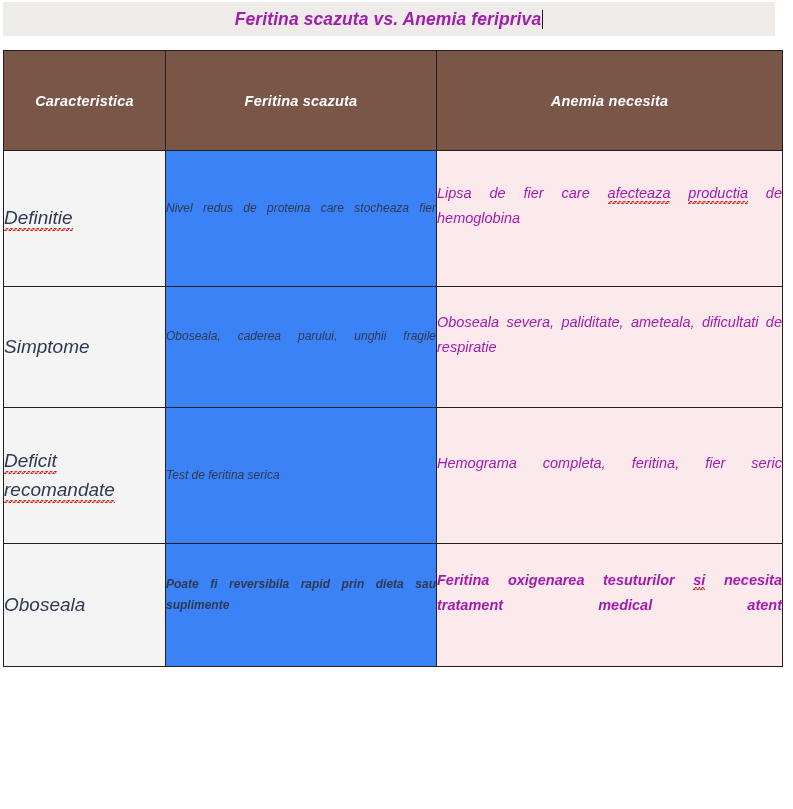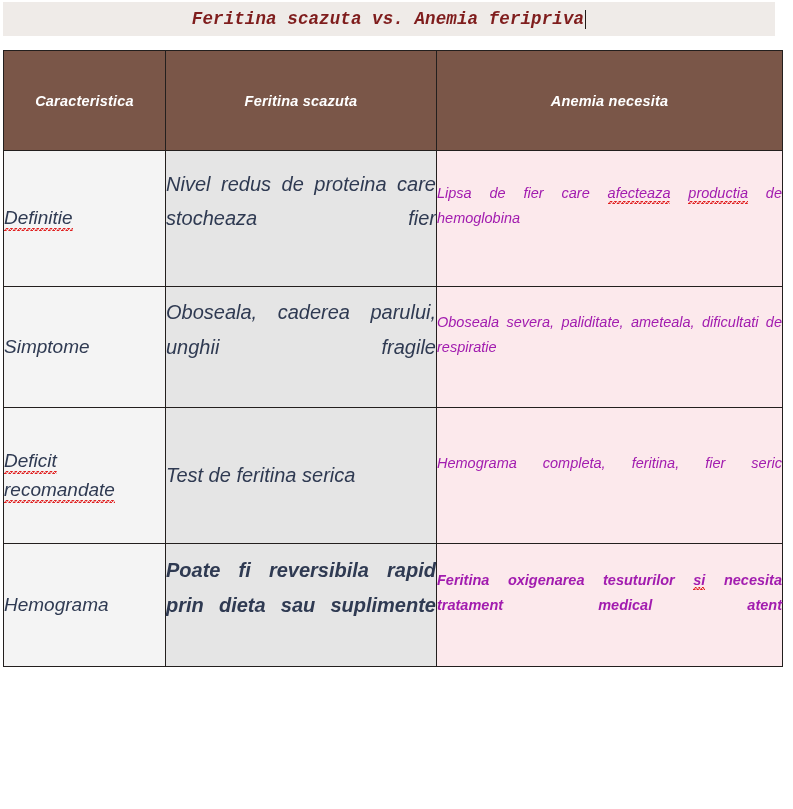--- a/index.html
+++ b/index.html
@@ -27,25 +27,25 @@
     left: 3px;
     top: 2px;
     width: 772px;
     height: 34px;
     background: #efebe8;
     display: flex;
     align-items: center;
     justify-content: center;
   }
   .title-text {
-    font-family: Liberation Mono, monospace;
+    font-family: Liberation Sans, sans-serif;
     font-style: italic;
     font-weight: bold;
     font-size: 17.5px;
-    color: #7f1d1d;
+    color: #a21caf;
     letter-spacing: 0.1px;
     white-space: nowrap;
   }
   .caret {
     display: inline-block;
     width: 1px;
     height: 19px;
     background: #201a17;
     margin-left: 1px;
     vertical-align: -4px;
@@ -89,24 +89,24 @@
   
   td.lbl {
     background: #f4f4f4;
     padding: 0 14px 0 16px;
     font-style: italic;
     font-size: 19px;
     color: #2f3a52;
     line-height: 1.52;
   }
   td.col-green {
-    background: #e5e5e5;
+    background: #3b82f6;
     padding: 0 18px 0 17px;
     font-style: italic;
-    font-size: 20px;
+    font-size: 12px;
     color: #2f3a52;
     line-height: 1.72;
     text-align: justify;
     text-justify: inter-word;
   }
   td.col-pink {
     background: #fce9ec;
     padding: 0 18px 0 17px;
     font-style: italic;
     font-size: 14.5px;
@@ -215,21 +215,21 @@
           </td>
           <td class="col-green">
             <span>Test de feritina serica</span>
           </td>
           <td class="col-pink just-all">
             <span>Hemograma completa, feritina, fier seric</span>
           </td>
         </tr>
 
         <tr class="r5">
-          <td class="lbl">Hemograma</td>
+          <td class="lbl">Oboseala</td>
           <td class="col-green just-all txt-bold">
             <span>Poate fi reversibila rapid prin dieta sau suplimente</span>
           </td>
           <td class="col-pink just-all txt-bold">
             <span>Feritina oxigenarea tesuturilor </span><span class="sp sp-short">si</span><span> necesita tratament medical atent</span>
           </td>
         </tr>
 
       </tbody>
     </table>

